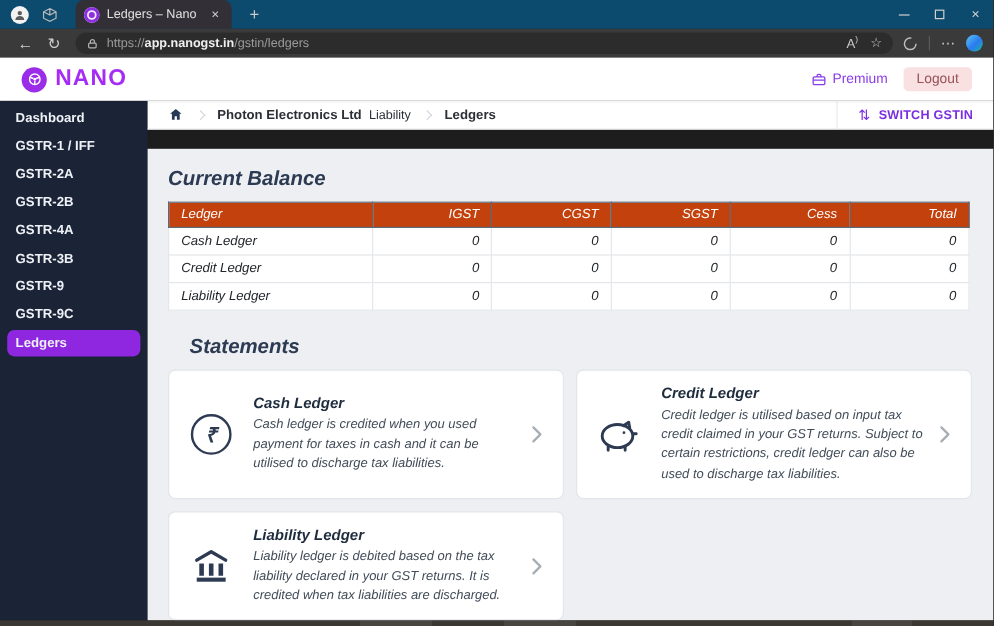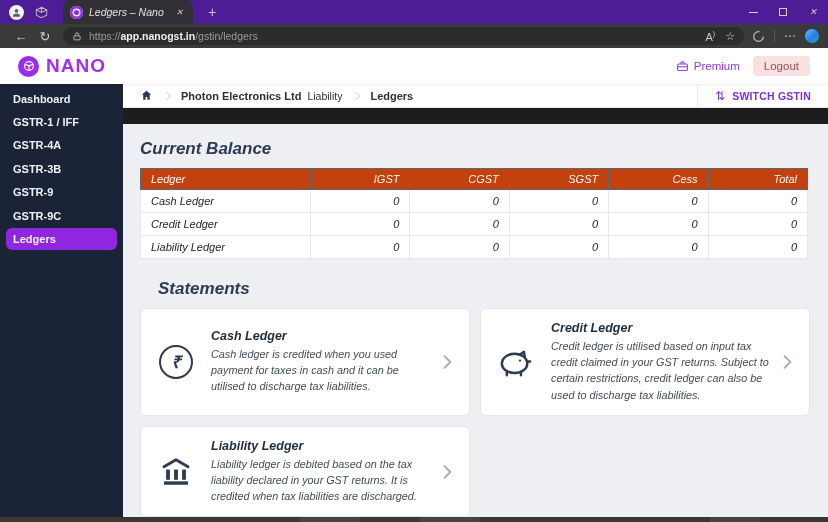--- a/index.html
+++ b/index.html
@@ -3,21 +3,21 @@
 <meta charset="utf-8">
 <style>
   * { margin:0; padding:0; box-sizing:border-box; }
   html,body { background:#101010; }
   .screen{
     width:828px; height:522px; position:relative; overflow:hidden;
     font-family:"Liberation Sans", sans-serif; background:#1d1d1d;
     -webkit-font-smoothing:antialiased;
   }
   
-  .tabstrip{ height:24px; background:#4c1d95; display:flex; align-items:center; padding-left:9px; position:relative;font-style:italic; }
+  .tabstrip{ height:24px; background:#0c4a6e; display:flex; align-items:center; padding-left:9px; position:relative; }
   .avatar{ width:15px; height:15px; border-radius:50%; background:#f3f3f3; display:flex; align-items:center; justify-content:center; margin-right:11px; }
   .workspaces{ margin-right:15px; display:flex; }
   .tab{ width:130px; height:24px; background:#332f36; border-radius:7px 7px 0 0; display:flex; align-items:center; padding:0 7px; }
   .favicon{ width:13px; height:13px; border-radius:50%; background:#8b2fe0; box-shadow:inset 0 0 0 2.5px #8b2fe0, inset 0 0 0 4px #f2e7ff; margin-right:6px; flex-shrink:0; }
   .tab-title{ flex:1; font-size:10.5px; color:#e2e2e2; white-space:nowrap; overflow:hidden; }
   .tab-close{ font-size:8.5px; color:#c9c9c9; padding:2px 3px; }
   .newtab{ font-size:14px; color:#c9c9c9; margin-left:10px; line-height:1; padding:2px 5px; }
   .wincontrols{ position:absolute; right:0; top:0; height:24px; display:flex; }
   .winbtn{ width:30px; height:24px; display:flex; align-items:center; justify-content:center; color:#cfcfcf; font-size:9px; }
   .winbtn .bar{ width:9px; height:1px; background:#cfcfcf; display:block; }
@@ -159,20 +159,22 @@
       </span>
       <button class="logout">Logout</button>
     </div>
   </div>
 
   <div class="appbody">
 
     <aside class="sidebar">
       <div class="side-item">Dashboard</div>
       <div class="side-item">GSTR-1 / IFF</div>
+      <div class="side-item">GSTR-2A</div>
+      <div class="side-item">GSTR-2B</div>
       <div class="side-item">GSTR-4A</div>
       <div class="side-item">GSTR-3B</div>
       <div class="side-item">GSTR-9</div>
       <div class="side-item">GSTR-9C</div>
       <div class="side-item active">Ledgers</div>
     </aside>
 
     <div class="content">
 
       <div class="crumbbar">

